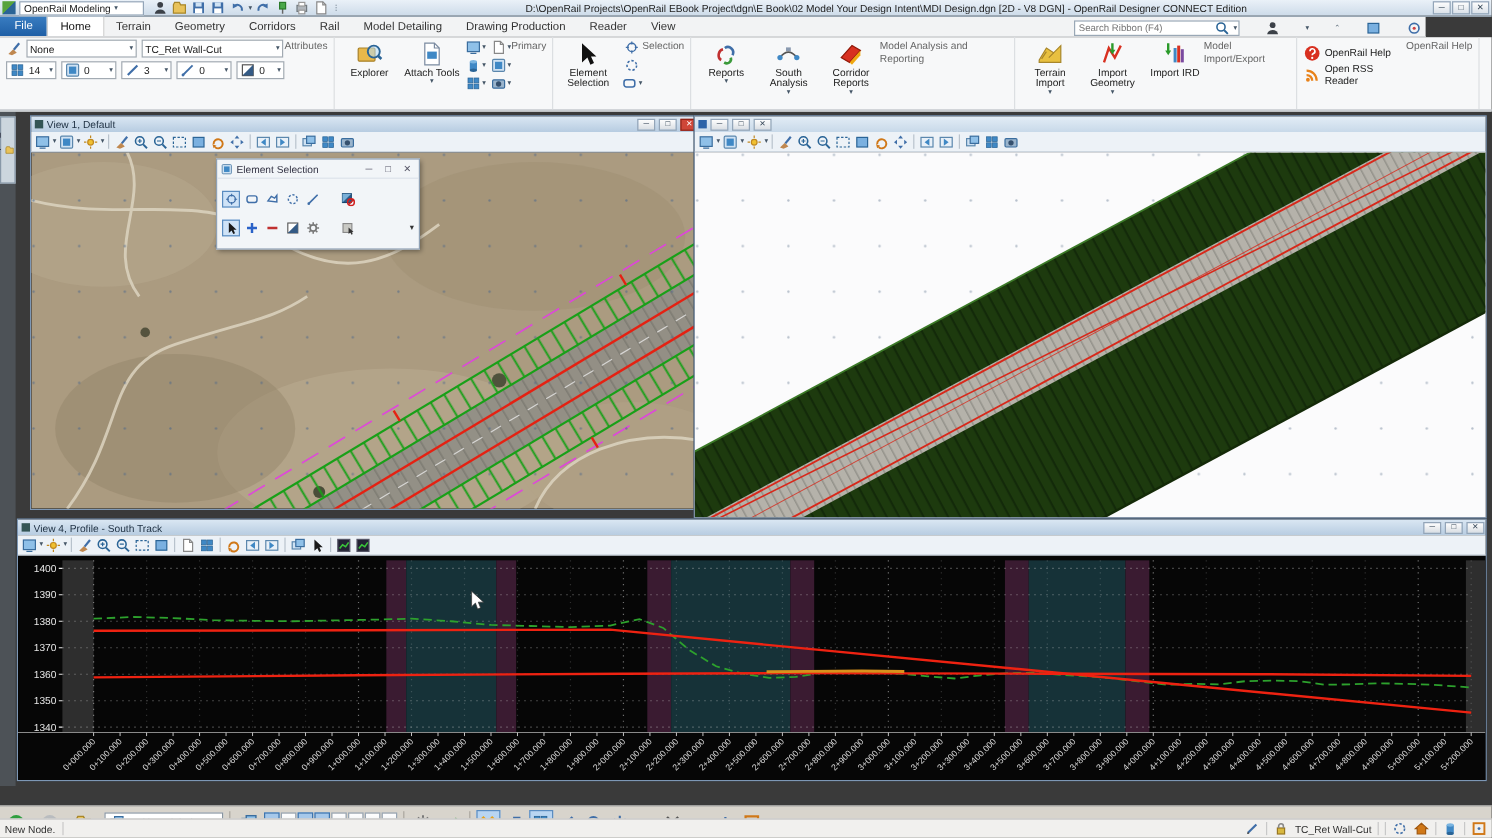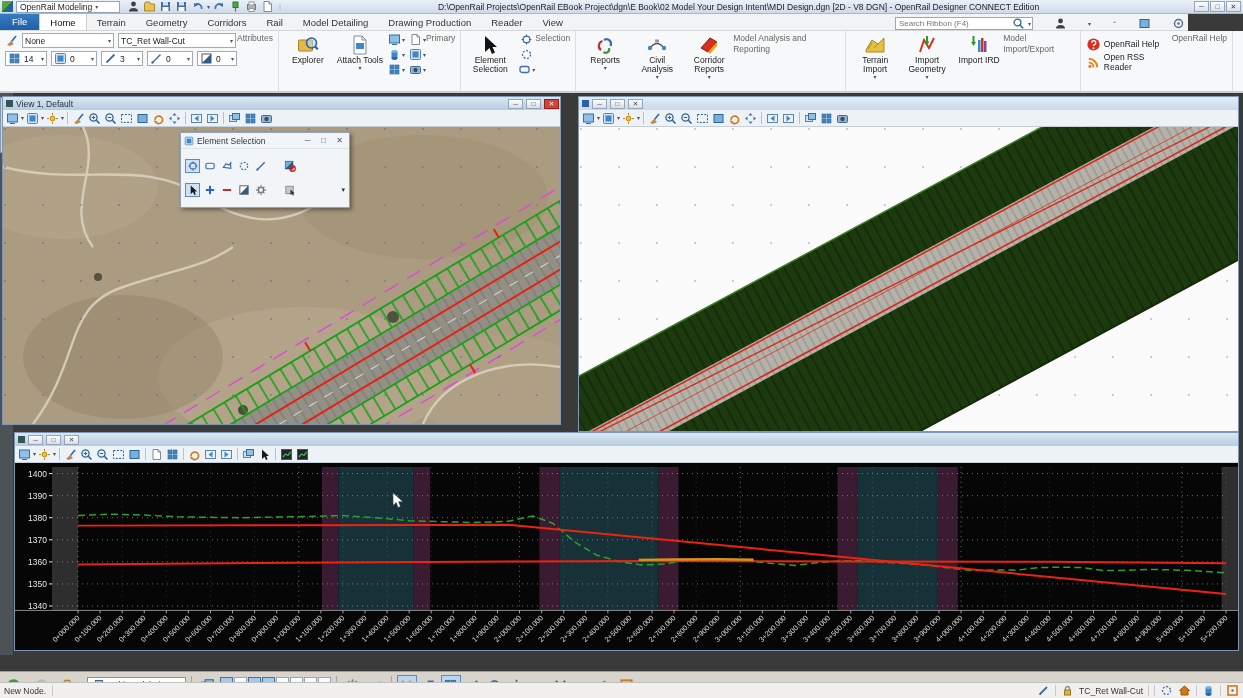--- a/index.html
+++ b/index.html
@@ -422,21 +422,21 @@
       </div>
       <div class="bigbtn">
         <span class="ic">
             <svg width="22" height="22" viewBox="0 0 22 22">
               <path d="M4 14q7-9 14 0" fill="none" stroke="#555" stroke-width="1.4"></path>
               <circle cx="4" cy="14" r="2.2" fill="#3f88c5"></circle>
               <circle cx="18" cy="14" r="2.2" fill="#3f88c5"></circle>
               <rect x="9" y="5.5" width="4" height="3" fill="#8a9ab0"></rect>
             </svg>
           </span>
-        <span>Civil Analysis</span>
+        <span>South Analysis</span>
         <span class="caret">▾</span>
       </div>
       <div class="bigbtn">
         <span class="ic">
             <svg width="22" height="22" viewBox="0 0 22 22">
               <polygon points="3,14 12,4 19,8 10,18" fill="#d83020" stroke="#901808"></polygon>
               <polygon points="10,18 19,8 19,12 12,20" fill="#f0a810"></polygon>
             </svg>
           </span>
         <span>Corridor Reports</span>
@@ -521,21 +521,21 @@
   <div class="explorer-strip"></div>
   <div class="explorer-tab">
     <span class="ic">
         <svg width="8" height="8" viewBox="0 0 13 13">
           <path d="M1.5 4l1-2h4l1 2h4v7h-10z" fill="#e8c25a" stroke="#a8862a"></path>
         </svg>
       </span>
     <span>Explorer</span>
   </div>
 
-  <div class="viewwin" style="left:2px;top:3px;width:559px;height:329px">
+  <div class="viewwin" style="left:25px;top:3px;width:559px;height:329px">
     <div class="vtitle">
       <span class="sq"></span>
       <span class="vname">View 1, Default</span>
       <span class="vbtn">─</span>
       <span class="vbtn">□</span>
       <span class="vbtn closer">✕</span>
     </div>
     <div class="vtoolbar" id="tb-view1">
         <span class="tbi">
           <svg width="13" height="13" viewBox="0 0 13 13">
@@ -853,20 +853,21 @@
           <line x1="-90" y1="-4" x2="830" y2="-4" stroke="#d8281a" stroke-width=".8" opacity=".8"></line>
           <line x1="-90" y1="-18" x2="830" y2="10" stroke="#d8281a" stroke-width="1.3"></line>
         </g>
       </svg>
     </div>
   </div>
 
   <div class="viewwin" style="left:14px;top:339px;width:1225px;height:219px">
     <div class="vtitle">
       <span class="sq"></span>
+      <span class="vname">View 4, Profile - South Track</span>
       <span class="vbtn">─</span>
       <span class="vbtn">□</span>
       <span class="vbtn">✕</span>
     </div>
     <div class="vtoolbar" id="tb-view4">
         <span class="tbi">
           <svg width="13" height="13" viewBox="0 0 13 13">
             <rect x="1.5" y="2" width="10" height="8" fill="#8fc0e8" stroke="#3a6d9e"></rect>
             <line x1="4" y1="11.5" x2="9" y2="11.5" stroke="#3a6d9e"></line>
           </svg>

